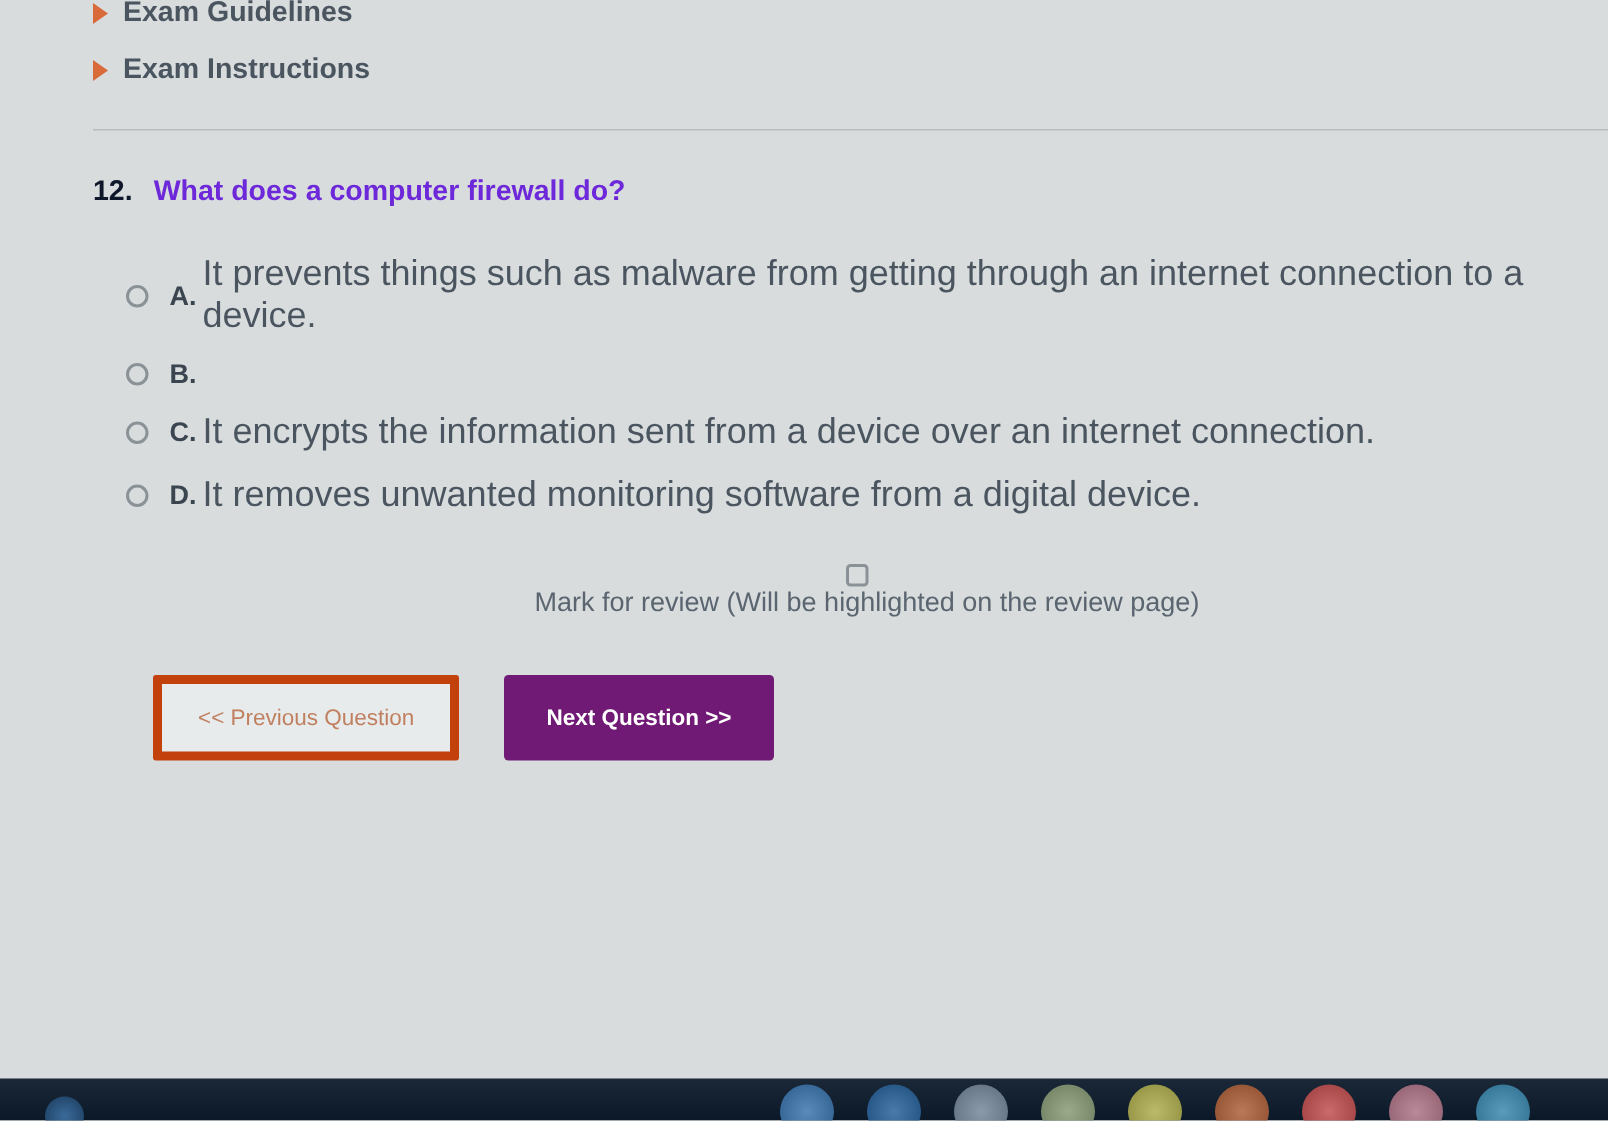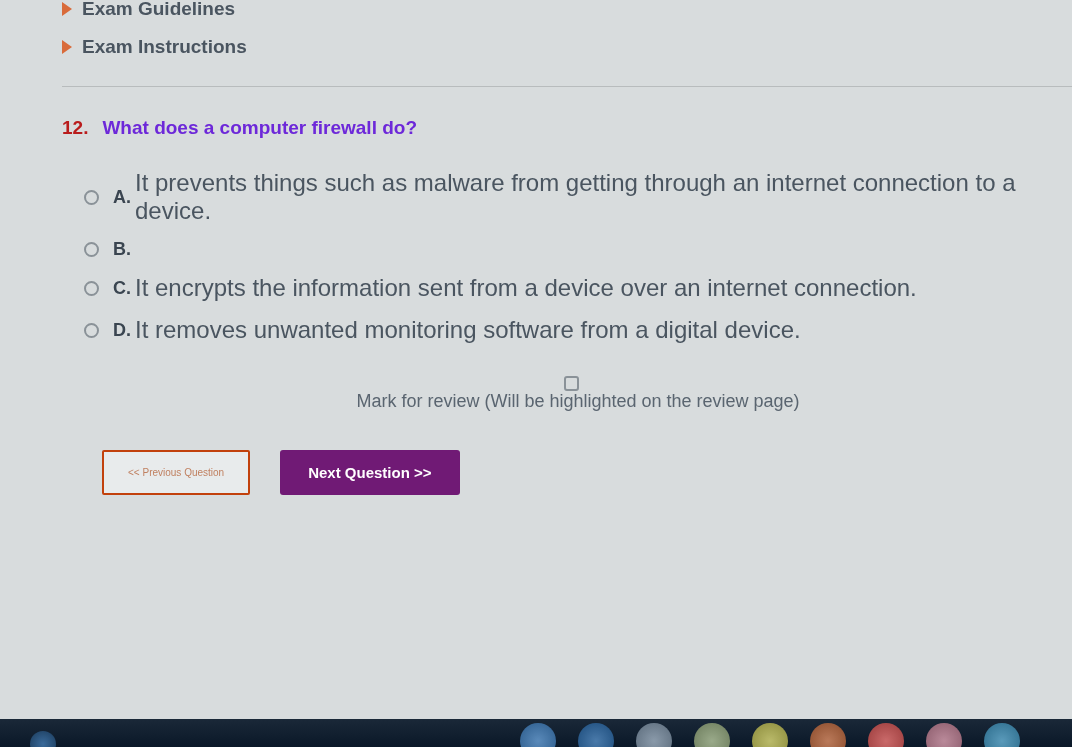--- a/index.html
+++ b/index.html
@@ -54,21 +54,21 @@
       color: #6a7580;
       font-style: italic;
       font-size: 17px;
       margin-bottom: 22px;
     }
     .question-line {
       display: flex;
       margin-bottom: 30px;
     }
     .question-number {
-      color: #b91c1c;
+      color: #0f172a;
       font-weight: bold;
       font-size: 19px;
       margin-right: 14px;
     }
     .question-text {
       color: #6d28d9;
       font-weight: bold;
       font-size: 19px;
     }
     .options {
@@ -117,25 +117,25 @@
       color: #5a6570;
       font-size: 18px;
     }
     .buttons-row {
       display: flex;
       gap: 30px;
       margin-top: 38px;
       padding-left: 40px;
     }
     .btn-prev {
-      border: 2px solid #c2410c;
+      border: 6px solid #c2410c;
       background: #e8ebec;
       color: #c08060;
       padding: 14px 24px;
-      font-size: 10px;
+      font-size: 15px;
       cursor: pointer;
       border-radius: 2px;
     }
     .btn-next {
       border: none;
       background: #701a75;
       color: #fff;
       padding: 14px 28px;
       font-size: 15px;
       font-weight: bold;

